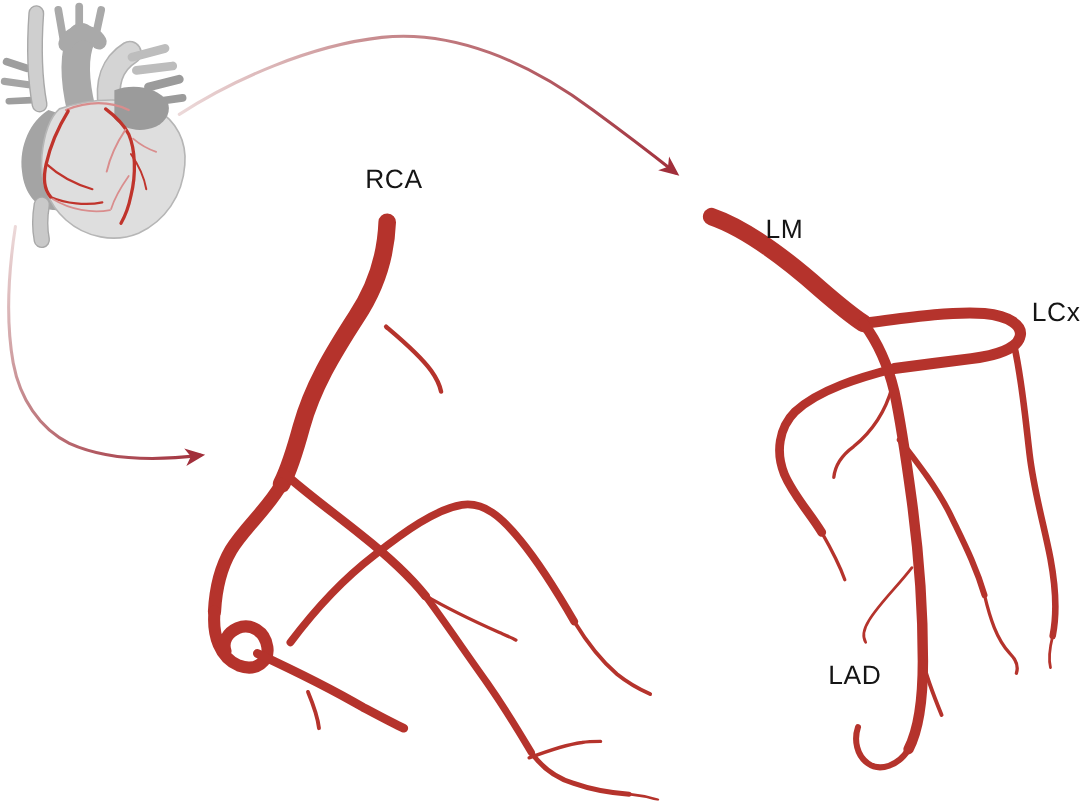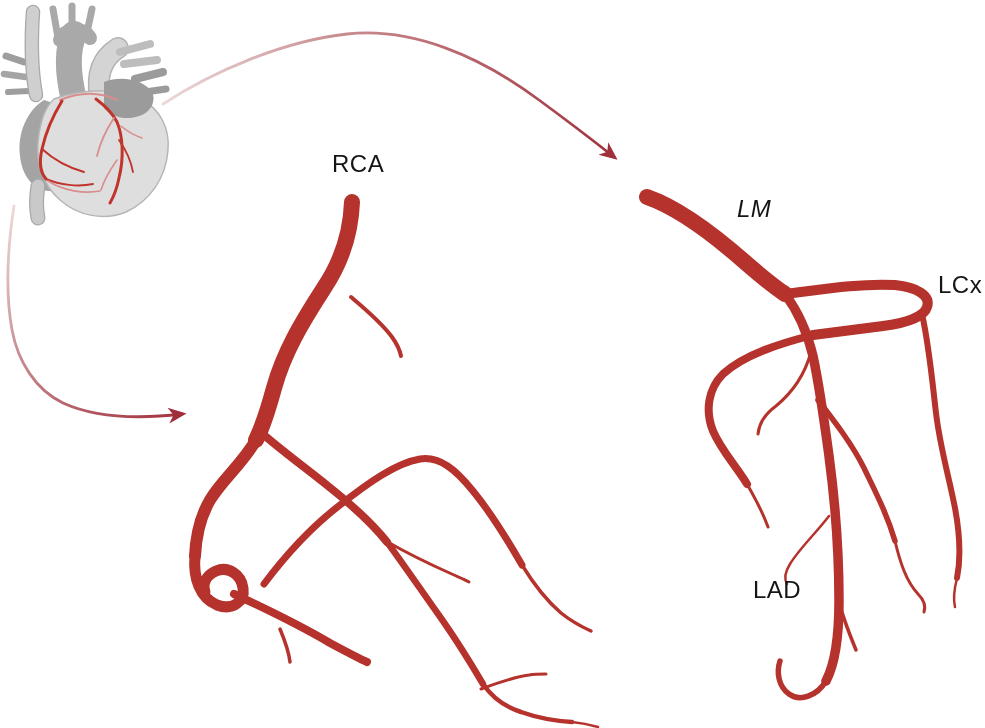--- a/index.html
+++ b/index.html
@@ -131,17 +131,17 @@
       <path class="vessel" stroke-width="5.5" d="M826 681 C817 696 800 702 789 694 C779 687 776 673 780 661"></path>
       <path class="vessel" stroke-width="3" d="M811 352 C805 374 793 392 776 406 C765 414 759 424 758 434"></path>
       <path class="vessel" stroke-width="2.5" d="M829 516 C816 533 799 549 790 564 C785 572 784 579 787 584"></path>
       <path class="vessel" stroke-width="3.5" d="M838 598 C842 615 849 633 856 650"></path>
       <path class="vessel" stroke-width="5.5" d="M818 400 C835 422 852 444 864 468 C876 493 887 514 895 541"></path>
       <path class="vessel" stroke-width="3" d="M895 541 C900 562 906 581 918 594 C924 600 926 606 924 612"></path>
     </g>
   </svg>
 
   <div class="lbl" style="left:332px;top:151px;">RCA</div>
-  <div class="lbl" style="left:737px;top:196px;font-style:italic;">LM</div>
+  <div class="lbl" style="left:696px;top:196px;">LM</div>
   <div class="lbl" style="left:938px;top:272px;text-align:right;">LCx</div>
-  <div class="lbl" style="left:753px;top:577px;">LAD</div>
+  <div class="lbl" style="left:753px;top:602px;">LAD</div>
 
 </div>
 
 </body></html>

